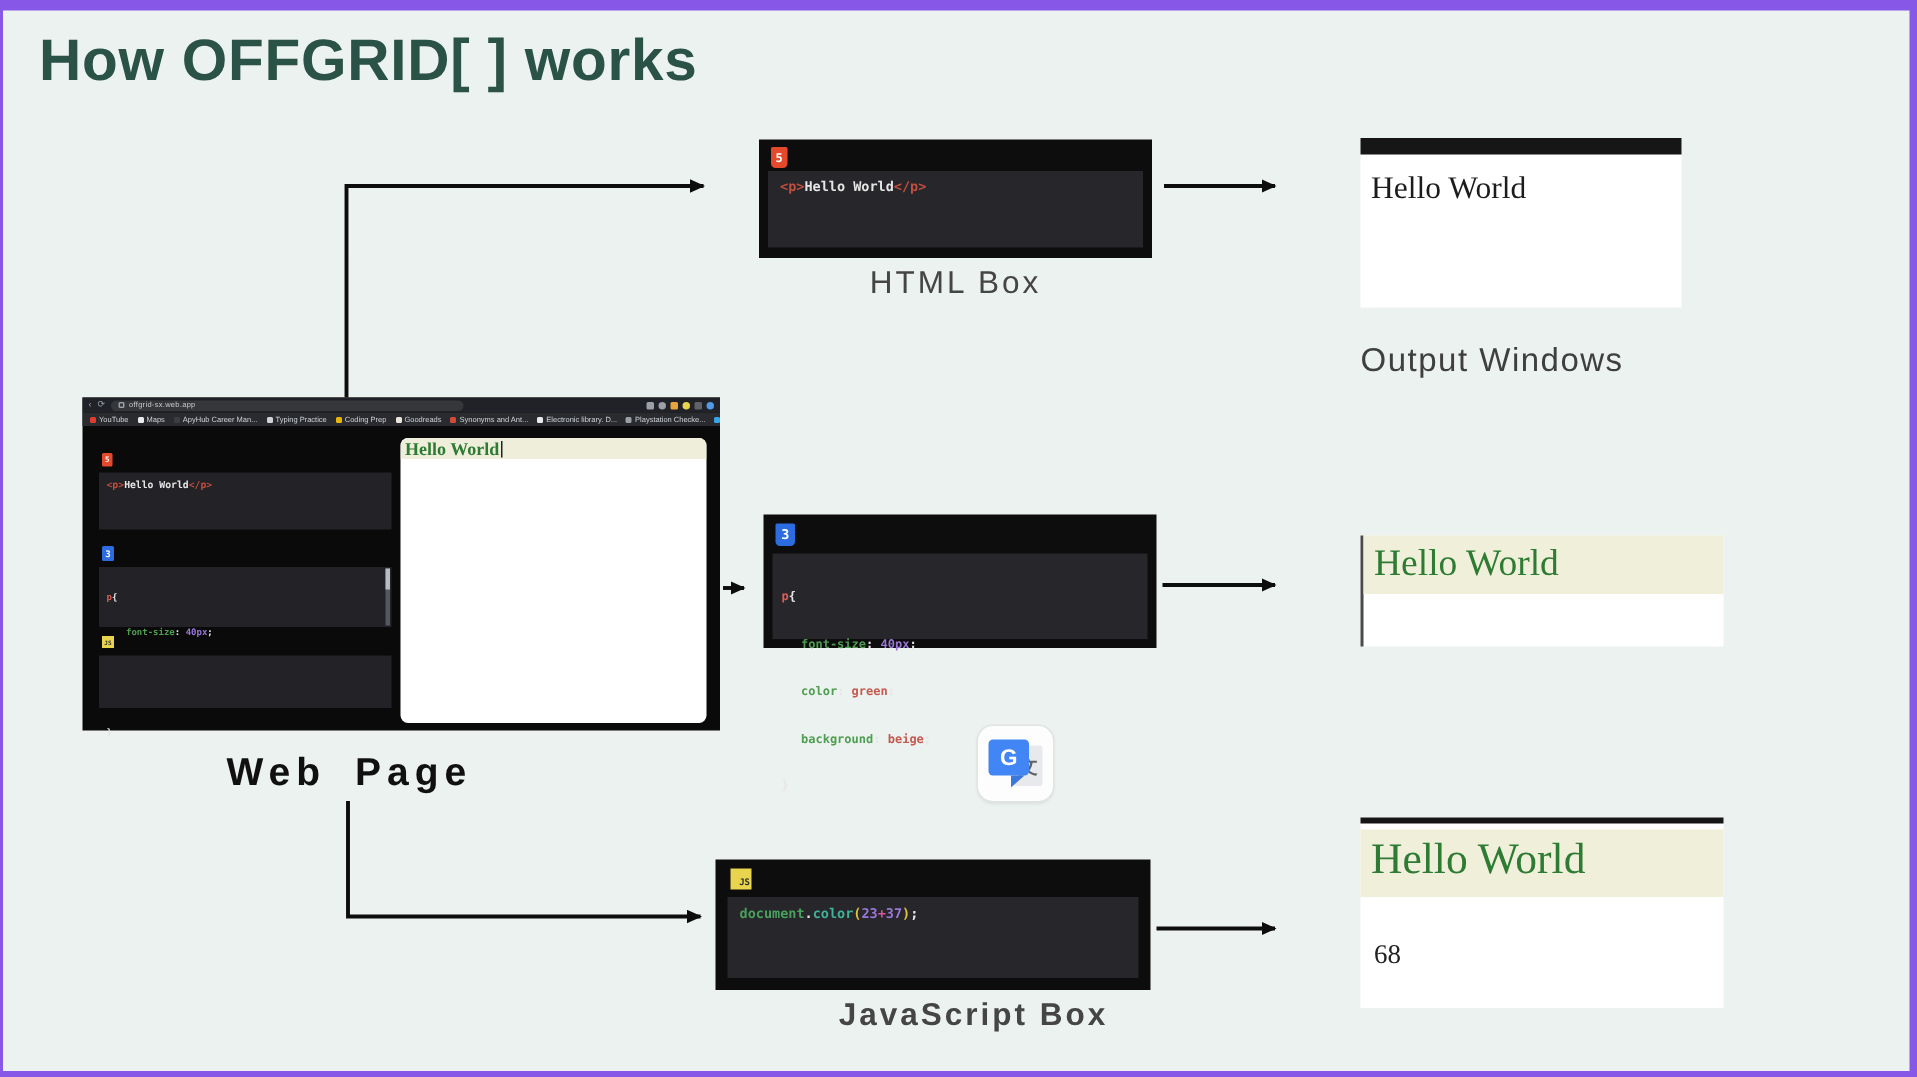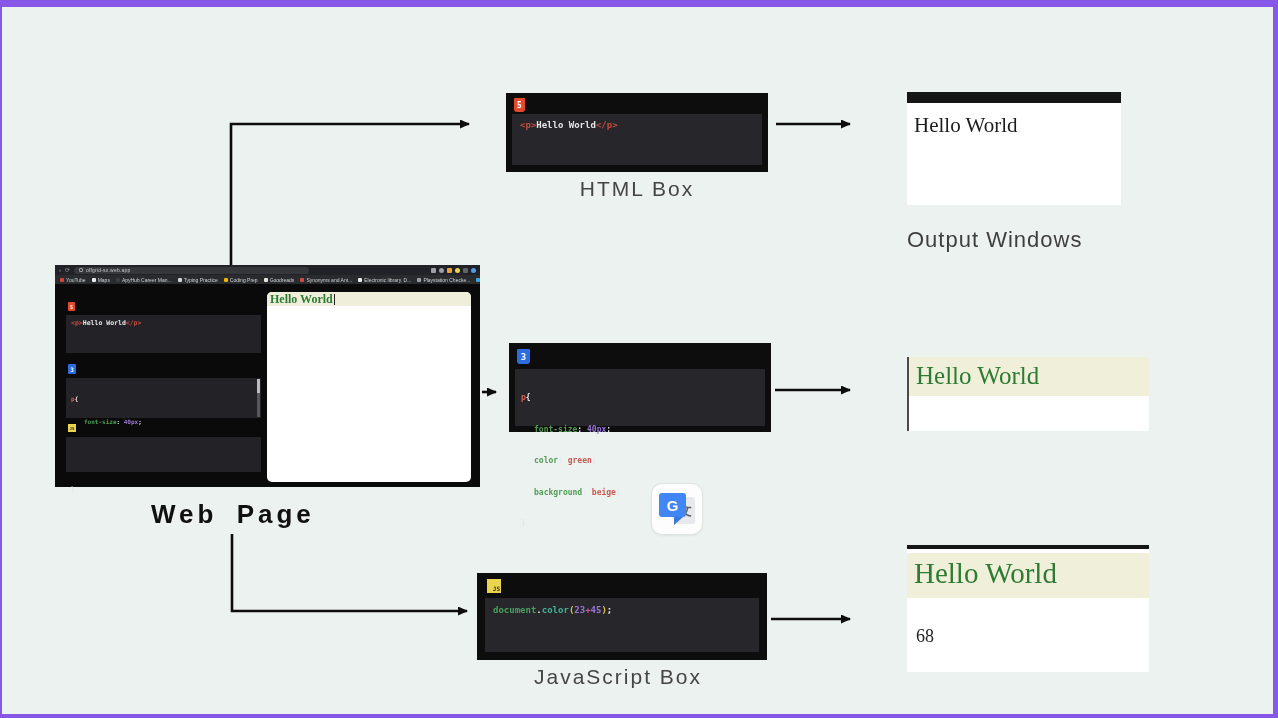--- a/index.html
+++ b/index.html
@@ -63,21 +63,21 @@
   
   .css-card { left:507px; top:336px; width:262px; height:89px; }
   .css-card .badge { left:8px; top:6px; width:13px; height:15px; font-size:9px; }
   .css-card .codearea { left:6px; top:26px; width:250px; height:57px; font-size:8px; line-height:10.5px; padding:3px 6px; }
   .lbl-css { left:507px; top:440px; width:262px; }
 
   
   .js-card { left:475px; top:566px; width:290px; height:87px; }
   .js-card .badge { left:10px; top:6px; width:14px; height:14px; font-size:6px; padding:1px; }
   .js-card .codearea { left:8px; top:25px; width:274px; height:54px; font-size:9px; padding:7px 8px; }
-  .lbl-js { left:471px; top:658px; width:290px; }
+  .lbl-js { left:502px; top:658px; width:290px;font-weight:bold; }
 
   
   .serif { font-family:"Liberation Serif", serif; }
   .out1 { position:absolute; left:905px; top:85px; width:214px; height:113px; background:#fff; }
   .out1 .titlebar { height:11px; background:#161616; }
   .out1 .hello { padding:10px 0 0 7px; font-size:21px; color:#1c1c1c; }
   .lbl-out { left:905px; top:220px; width:230px; text-align:left; font-size:22px; letter-spacing:1px; color:#3f3f3f; position:absolute; }
 
   .out2 { position:absolute; left:905px; top:350px; width:242px; height:74px; background:#fff; border-left:2px solid #4a4a4a; }
   .out2 .strip { height:39px; background:#f0efd9; }
@@ -135,20 +135,21 @@
 
   
   .arrows { position:absolute; left:0; top:0; width:1278px; height:718px; pointer-events:none; }
   .arrow { fill:none; stroke:#0d0d0d; stroke-width:2.6px; }
 </style>
 </head>
 <body>
 
 <div class="page">
 
+  <h1 class="title">How OFFGRID[ ] works</h1>
 
   <svg class="arrows">
     <defs>
       <marker id="ah" markerUnits="userSpaceOnUse" markerWidth="11" markerHeight="10" refX="9" refY="4.5" orient="auto">
         <path d="M0,0 L10,4.5 L0,9 Z" fill="#0d0d0d"></path>
       </marker>
     </defs>
     <path class="arrow" d="M229,258 V117 H467" marker-end="url(#ah)"></path>
     <path class="arrow" d="M774,117 H848" marker-end="url(#ah)"></path>
     <path class="arrow" d="M480,385 H494" marker-end="url(#ah)"></path>
@@ -279,21 +280,21 @@
   </div>
 
   <div class="gtrans">
     <div class="gt-doc">文</div>
     <div class="gt-bubble">G</div>
     <div class="gt-tail"></div>
   </div>
 
   <div class="codecard js-card">
     <div class="badge js">JS</div>
-    <div class="codearea"><span class="tok-green">document</span><span class="tok-plain">.</span><span class="tok-teal">color</span><span class="tok-yellow">(</span><span class="tok-purple">23</span><span class="tok-pink">+</span><span class="tok-purple">45</span><span class="tok-yellow">)</span><span class="tok-plain">;</span></div>
+    <div class="codearea"><span class="tok-green">document</span><span class="tok-plain">.</span><span class="tok-teal">color</span><span class="tok-yellow">(</span><span class="tok-purple">23</span><span class="tok-pink">+</span><span class="tok-purple">37</span><span class="tok-yellow">)</span><span class="tok-plain">;</span></div>
   </div>
   <div class="boxlabel lbl-js">JavaScript Box</div>
 
   <div class="out3">
     <div class="bar"></div>
     <div class="strip">
       <div class="hello serif">Hello World</div>
     </div>
     <div class="result serif">68</div>
   </div>

